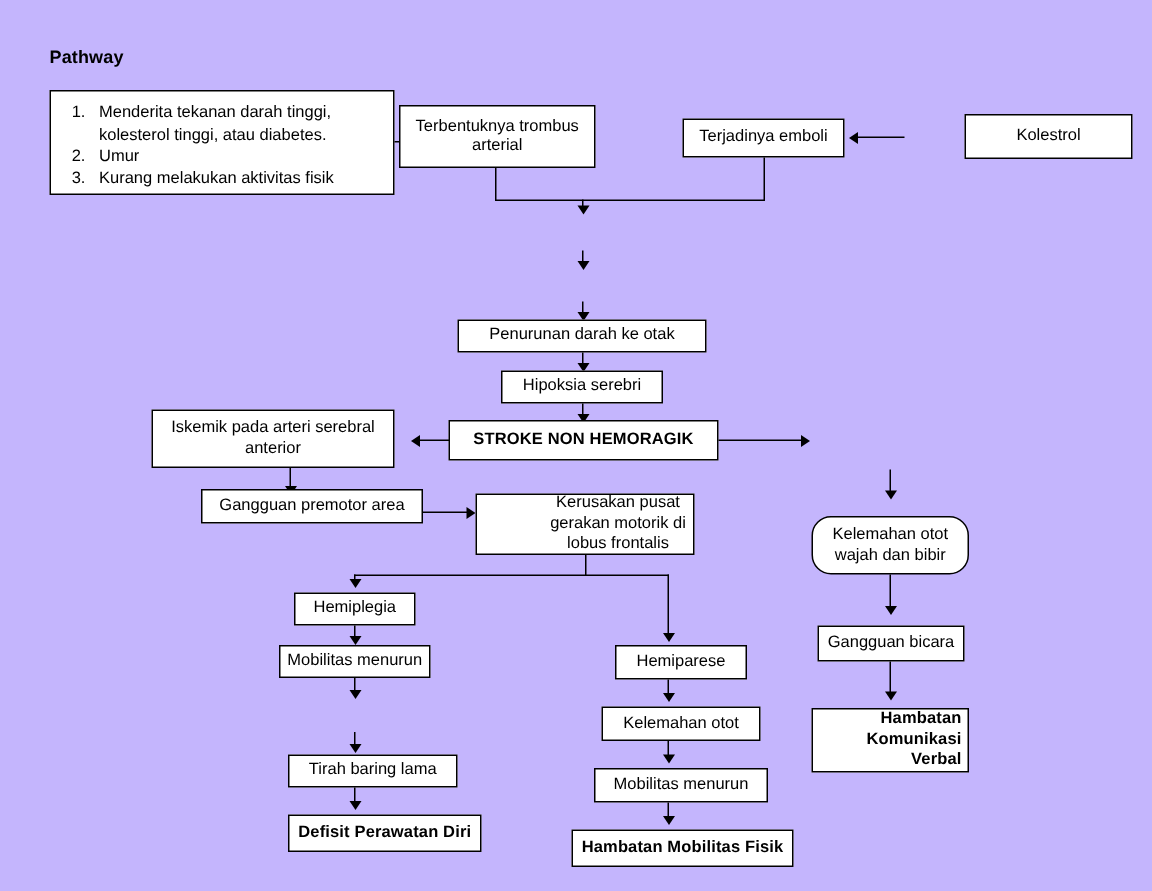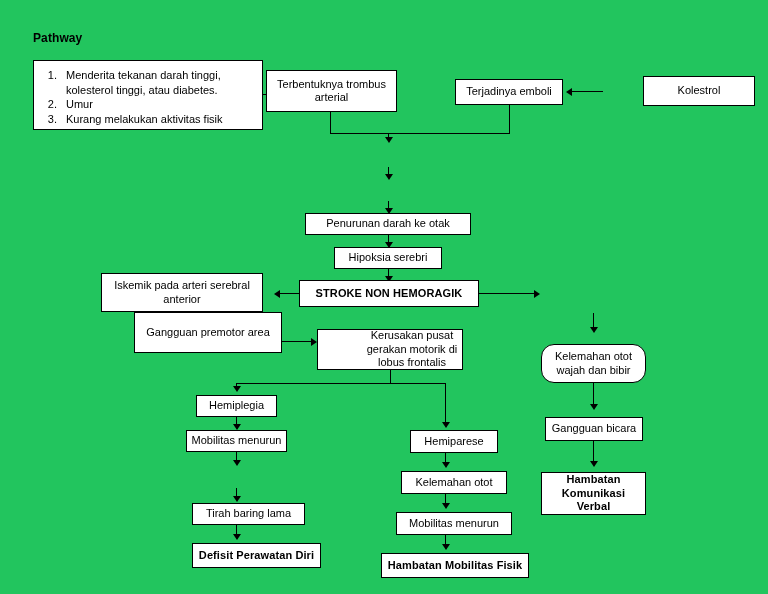--- a/index.html
+++ b/index.html
@@ -9,21 +9,21 @@
     background: #ffffff;
   }
   body {
     font-family: "Liberation Sans", sans-serif;
     color: #000000;
   }
   #canvas {
     position: relative;
     width: 768px;
     height: 594px;
-    background: #22c55e;
+    background: #c4b5fd;
     overflow: hidden;
   }
   .title {
     position: absolute;
     font-weight: bold;
     font-size: 12px;
     letter-spacing: 0.1px;
   }
   .node {
     position: absolute;
@@ -35,20 +35,21 @@
     display: flex;
     align-items: center;
     justify-content: center;
     text-align: center;
     padding: 2px 4px;
   }
   .node.bold {
     font-weight: bold;
     font-size: 11px;
     letter-spacing: 0.1px;
+    text-align: right;
   }
   .node.listbox {
     display: block;
     text-align: left;
     padding: 7px 8px 7px 6px;
   }
   ol.riskfactors {
     margin: 0;
     padding: 0 0 0 20px;
     list-style-type: decimal;
@@ -142,21 +143,21 @@
   <div class="node bold" style="left:299px; top:280px; width:180px; height:27px;">STROKE NON HEMORAGIK</div>
 
   <div class="ln h" style="left:277px; top:293px; width:23px;"></div>
   <div class="arw left" style="left:274px; top:289.5px;"></div>
 
   <div class="node" style="left:101px; top:273px; width:162px; height:39px;">Iskemik pada arteri serebral anterior</div>
 
   <div class="ln v" style="left:193px; top:312px; height:14px;"></div>
   <div class="arw down" style="left:190px; top:324px;"></div>
 
-  <div class="node" style="left:134px; top:312px; width:148px; height:41px;">Gangguan premotor area</div>
+  <div class="node" style="left:134px; top:326px; width:148px; height:23px;">Gangguan premotor area</div>
 
   <div class="ln h" style="left:282px; top:341px; width:32px;"></div>
   <div class="arw right" style="left:311px; top:337.5px;"></div>
 
   <div class="ln h" style="left:479px; top:293px; width:59px;"></div>
   <div class="arw right" style="left:534px; top:289.5px;"></div>
 
 
   <div class="ln v" style="left:593px; top:313px; height:16px;"></div>
   <div class="arw down" style="left:590px; top:327px;"></div>

